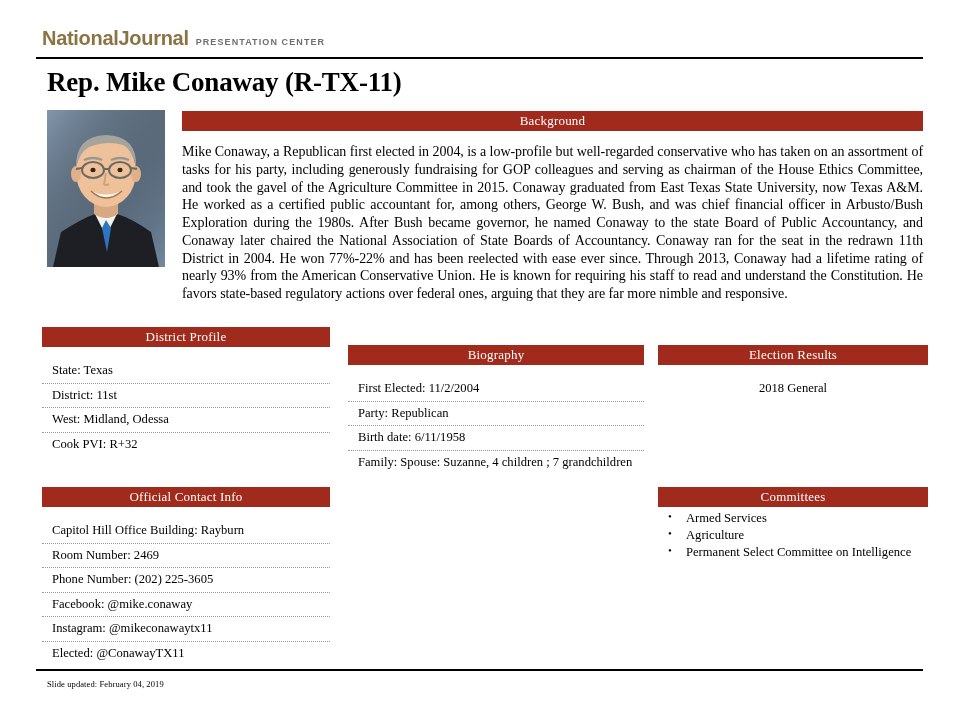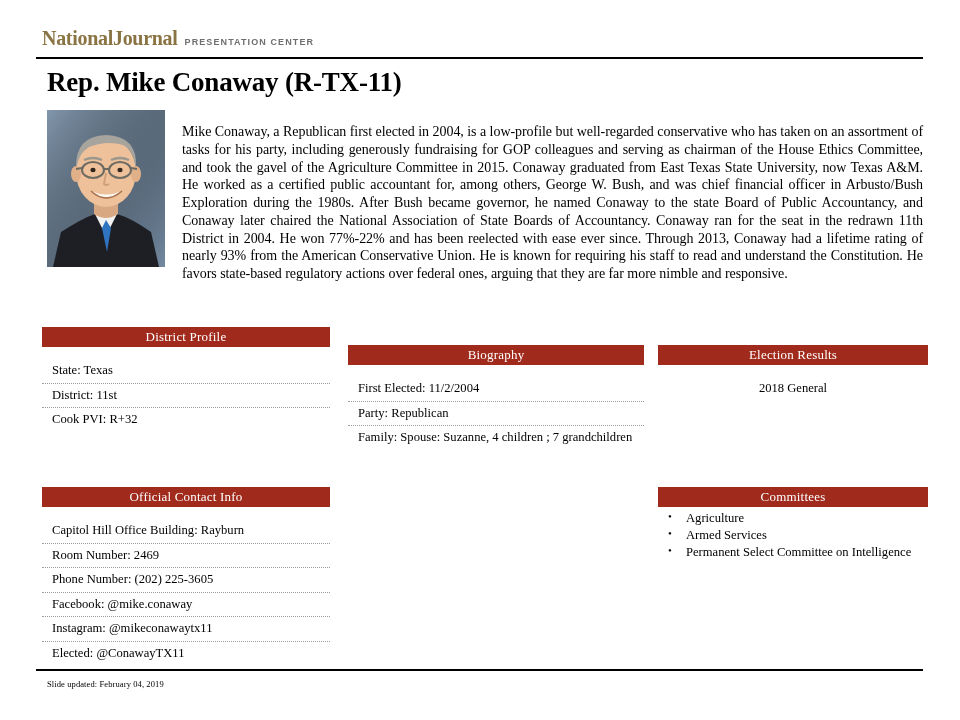--- a/index.html
+++ b/index.html
@@ -19,21 +19,21 @@
   
   .logo-wrap {
     position: absolute;
     left: 42px;
     top: 28px;
     display: flex;
     align-items: baseline;
     gap: 7px;
   }
   .logo-main {
-    font-family: Liberation Serif, serif;
+    font-family: Liberation Sans, sans-serif;
     font-weight: bold;
     font-size: 20px;
     color: #8a7443;
     letter-spacing: -0.3px;
     line-height: 1;
   }
   .logo-sub {
     font-family: "Liberation Sans", "DejaVu Sans", sans-serif;
     font-weight: bold;
     font-size: 9px;
@@ -220,37 +220,40 @@
     <path d="M64 50 Q73 46 82 50" stroke="#9c978e" stroke-width="2.4" fill="none"></path>
 
     <path d="M59 63 L57 74 Q59 76 62 74" stroke="#cf9f78" stroke-width="1.8" fill="none"></path>
 
     <path d="M44 81 Q59 94 75 81 Q59 88 44 81 Z" fill="#faf7ef"></path>
     <path d="M44 81 Q59 95 75 81" stroke="#a9714f" stroke-width="1.6" fill="none"></path>
   </svg>
 </div>
 
 <div class="bg-block">
+  <div class="bar">Background</div>
   <div class="bg-text">Mike Conaway, a Republican first elected in 2004, is a low-profile but well-regarded conservative who has taken on an assortment of tasks for his party, including generously fundraising for GOP colleagues and serving as chairman of the House Ethics Committee, and took the gavel of the Agriculture Committee in 2015. Conaway graduated from East Texas State University, now Texas A&amp;M. He worked as a certified public accountant for, among others, George W. Bush, and was chief financial officer in Arbusto/Bush Exploration during the 1980s. After Bush became governor, he named Conaway to the state Board of Public Accountancy, and Conaway later chaired the National Association of State Boards of Accountancy. Conaway ran for the seat in the redrawn 11th District in 2004. He won 77%-22% and has been reelected with ease ever since. Through 2013, Conaway had a lifetime rating of nearly 93% from the American Conservative Union. He is known for requiring his staff to read and understand the Constitution. He favors state-based regulatory actions over federal ones, arguing that they are far more nimble and responsive.</div>
 </div>
 
 <div class="panel panel-dp">
   <div class="bar">District Profile</div>
   <div class="rows">
     <div class="row">State: Texas</div>
     <div class="row">District: 11st</div>
+    <div class="row">West: Midland, Odessa</div>
     <div class="row">Cook PVI: R+32</div>
   </div>
 </div>
 
 <div class="panel panel-bio">
   <div class="bar">Biography</div>
   <div class="rows">
     <div class="row">First Elected: 11/2/2004</div>
     <div class="row">Party: Republican</div>
+    <div class="row">Birth date: 6/11/1958</div>
     <div class="row">Family: Spouse: Suzanne, 4 children ; 7 grandchildren</div>
   </div>
 </div>
 
 <div class="panel panel-er">
   <div class="bar">Election Results</div>
   <div class="rows">
     <div class="row row-center">2018 General</div>
   </div>
 </div>
@@ -263,20 +266,20 @@
     <div class="row">Phone Number: (202) 225-3605</div>
     <div class="row">Facebook: @mike.conaway</div>
     <div class="row">Instagram: @mikeconawaytx11</div>
     <div class="row">Elected: @ConawayTX11</div>
   </div>
 </div>
 
 <div class="panel panel-com">
   <div class="bar">Committees</div>
   <ul class="bullets">
+    <li>Armed Services</li>
     <li>Agriculture</li>
-    <li>Armed Services</li>
     <li>Permanent Select Committee on Intelligence</li>
   </ul>
 </div>
 
 <div class="rule-bottom"></div>
 <div class="footer-note">Slide updated: February 04, 2019</div>
 
 </body></html>

